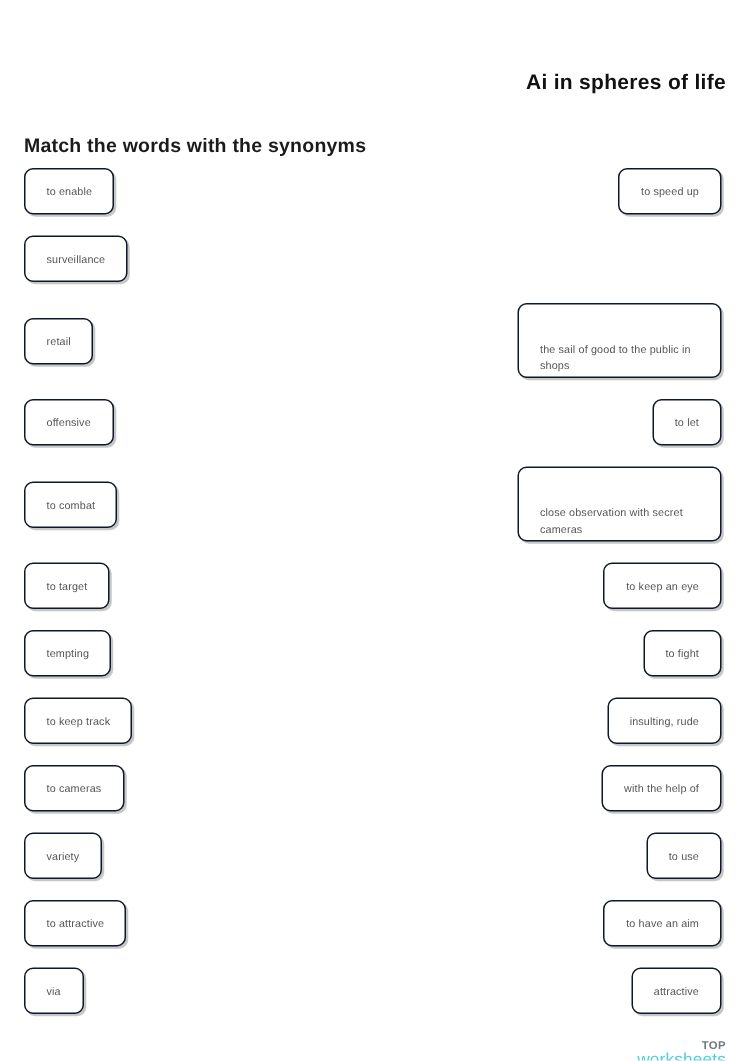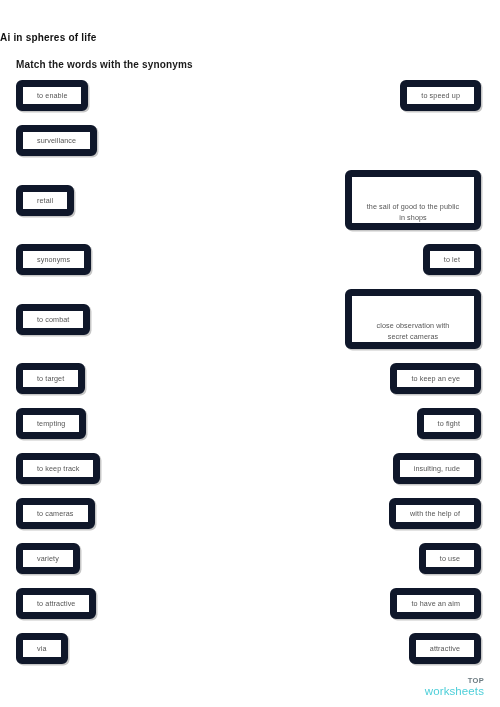--- a/index.html
+++ b/index.html
@@ -14,31 +14,31 @@
     overflow: hidden;
     position: relative;
   }
   .page {
     position: relative;
     width: 500px;
     height: 707px;
     box-sizing: border-box;
   }
   .title {
-    text-align: left;
-    font-size: 10px;
+    text-align: right;
+    font-size: 14px;
     font-weight: bold;
     color: #111111;
     letter-spacing: 0.2px;
-    margin: 0;
+    margin: 16px;
     padding-top: 29px;
     line-height: 18px;
   }
   .subtitle {
-    font-size: 10px;
+    font-size: 13px;
     font-weight: bold;
     color: #1b1b1b;
     margin: 0;
     padding: 13px 0 0 16px;
     letter-spacing: 0.15px;
     line-height: 9px;
   }
   .match-area {
     position: relative;
     margin-top: 11px;
@@ -52,34 +52,33 @@
     padding: 0 19px 0 16px;
     margin-bottom: 14px;
     min-height: 31px;
     box-sizing: border-box;
   }
   .row.tall {
     min-height: 50px;
   }
   .card {
     box-sizing: border-box;
-    border: 7px solid #0f172a;
+    border: 1px solid #0f172a;
     border-radius: 6px;
     background: #ffffff;
     font-size: 7.2px;
     color: #555555;
     line-height: 11px;
     padding: 0 14px;
     min-height: 31px;
     display: flex;
     align-items: center;
     box-shadow: 1.5px 1.5px 0 rgba(0,0,0,0.22);
     letter-spacing: 0.1px;
     max-width: 140px;
-    text-align: center;
   }
   .card.multiline {
     min-height: 50px;
     align-items: flex-start;
     padding-top: 24px;
     max-width: 136px;
   }
   .left-col {
     display: flex;
   }
@@ -143,21 +142,21 @@
         <div class="left-col">
           <div class="card">retail</div>
         </div>
         <div class="spacer"></div>
         <div class="right-col">
           <div class="card multiline">the sail of good to the public in shops</div>
         </div>
       </div>
       <div class="row">
         <div class="left-col">
-          <div class="card">synonyms</div>
+          <div class="card">offensive</div>
         </div>
         <div class="spacer"></div>
         <div class="right-col">
           <div class="card">to let</div>
         </div>
       </div>
       <div class="row tall">
         <div class="left-col">
           <div class="card">to combat</div>
         </div>

